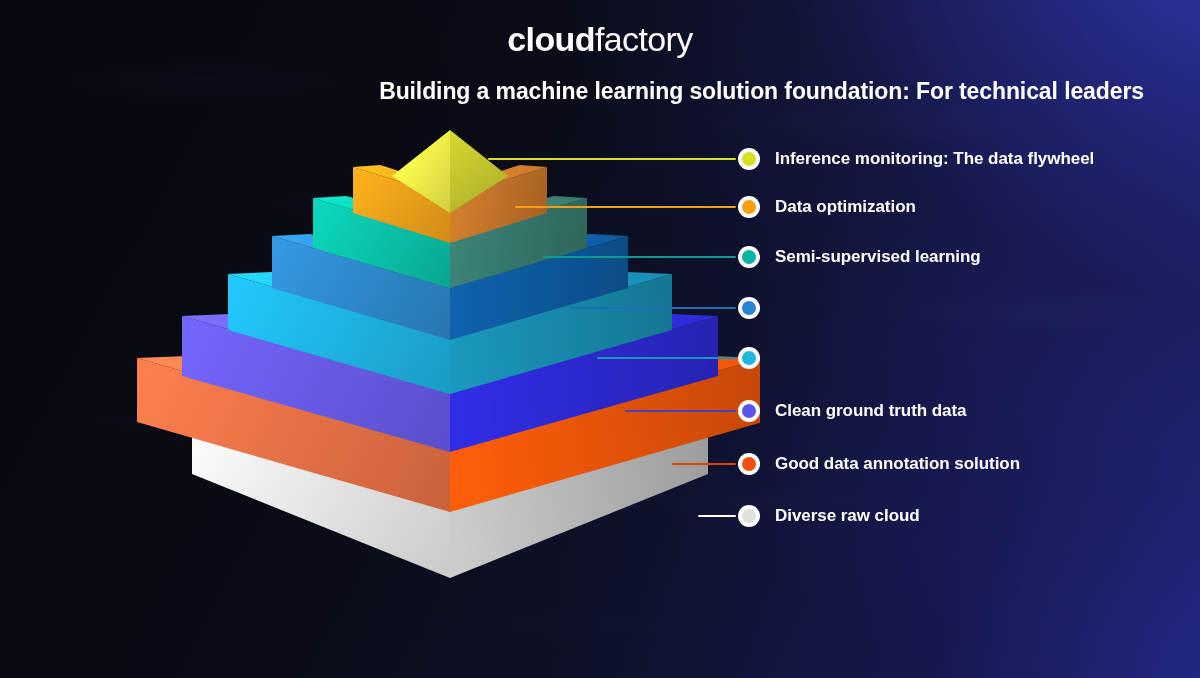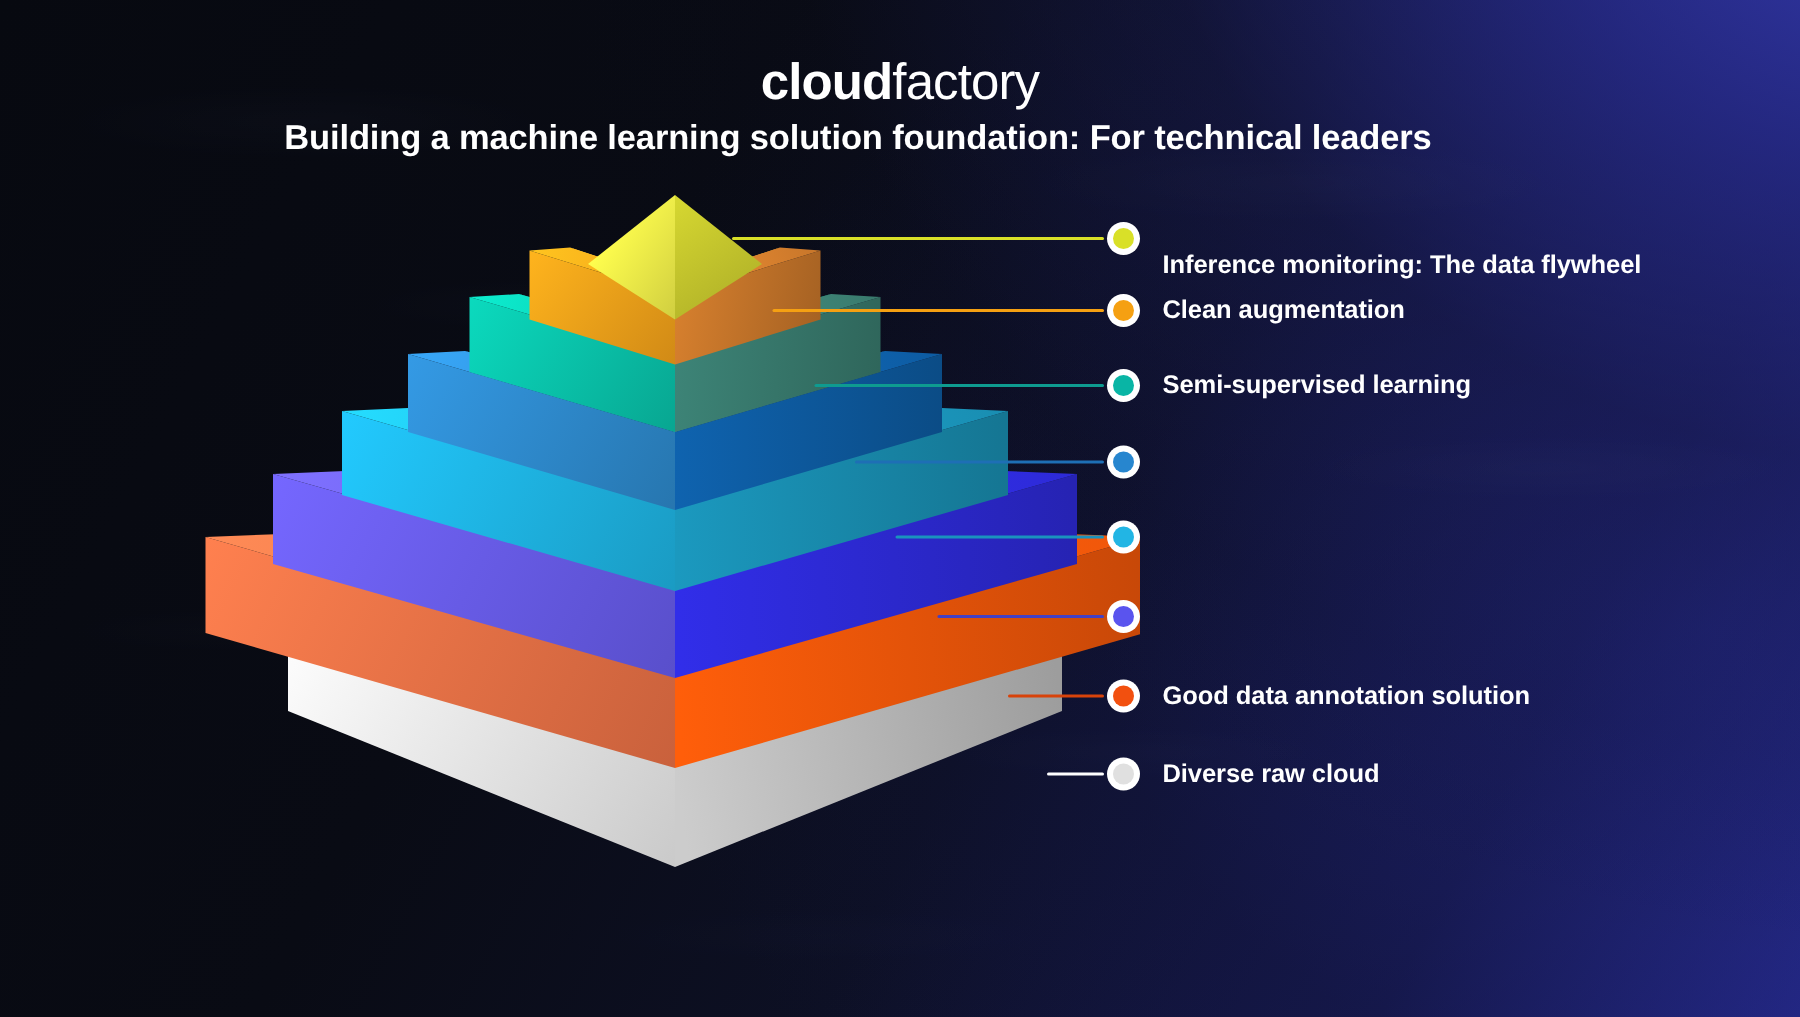--- a/index.html
+++ b/index.html
@@ -30,39 +30,39 @@
       radial-gradient(ellipse 320px 44px at 72% 18%, rgba(150,160,210,0.05), rgba(0,0,0,0) 70%),
       radial-gradient(ellipse 280px 36px at 86% 46%, rgba(160,170,220,0.05), rgba(0,0,0,0) 70%),
       radial-gradient(ellipse 240px 30px at 63% 74%, rgba(150,160,210,0.04), rgba(0,0,0,0) 72%),
       radial-gradient(ellipse 180px 26px at 12% 62%, rgba(140,150,200,0.035), rgba(0,0,0,0) 72%),
       radial-gradient(ellipse 300px 34px at 46% 92%, rgba(140,150,200,0.03), rgba(0,0,0,0) 72%);
   }
 
   
   #logo {
     position: absolute;
-    top: 38px;
+    top: 22px;
     left: 0;
     width: 1200px;
     text-align: center;
     font-size: 34px;
     letter-spacing: -0.6px;
     color: #ffffff;
     line-height: 1;
     white-space: nowrap;
   }
   #logo .bold { font-weight: 700; }
   #logo .light { font-weight: 300; }
 
   #title {
     position: absolute;
     top: 78px;
     left: 0;
     width: 1144px;
-    text-align: center;
+    text-align: right;
     font-size: 23px;
     font-weight: 700;
     color: #ffffff;
     letter-spacing: -0.1px;
     line-height: 1.2;
     white-space: nowrap;
   }
 
   
   #pyramid {
@@ -361,43 +361,44 @@
           <polygon points="450,130 508,176 450,213" fill="url(#apexR)"></polygon>
         </svg>
       </div>
     </div>
 
   <div id="legend">
       <div class="conn" style="left: 488px; top: 158px; width: 248px; background: rgb(217, 224, 40);"></div>
       <div class="dot" style="left: 738px; top: 148px;">
         <div class="core" style="background: rgb(217, 224, 40);"></div>
       </div>
-      <div class="legend-label" style="top: 168px;">Inference monitoring: The data flywheel</div>
+      <div class="legend-label" style="top: 150px;">Inference monitoring: The data flywheel</div>
       <div class="conn" style="left: 515px; top: 206px; width: 221px; background: rgb(245, 160, 18);"></div>
       <div class="dot" style="left: 738px; top: 196px;">
         <div class="core" style="background: rgb(245, 160, 18);"></div>
       </div>
-      <div class="legend-label" style="top: 198px;">Clean augmentation</div>
+      <div class="legend-label" style="top: 198px;">Data optimization</div>
       <div class="conn" style="left: 543px; top: 256px; width: 193px; background: rgb(14, 155, 144);"></div>
       <div class="dot" style="left: 738px; top: 246px;">
         <div class="core" style="background: rgb(9, 181, 165);"></div>
       </div>
       <div class="legend-label" style="top: 248px;">Semi-supervised learning</div>
       <div class="conn" style="left: 570px; top: 307px; width: 166px; background: rgb(30, 111, 181);"></div>
       <div class="dot" style="left: 738px; top: 297px;">
         <div class="core" style="background: rgb(39, 134, 207);"></div>
       </div>
       <div class="conn" style="left: 597px; top: 357px; width: 139px; background: rgb(26, 147, 189);"></div>
       <div class="dot" style="left: 738px; top: 347px;">
         <div class="core" style="background: rgb(34, 181, 228);"></div>
       </div>
       <div class="conn" style="left: 625px; top: 410px; width: 111px; background: rgb(67, 64, 196);"></div>
       <div class="dot" style="left: 738px; top: 400px;">
         <div class="core" style="background: rgb(90, 84, 238);"></div>
       </div>
+      <div class="legend-label" style="top: 402px;">Clean ground truth data</div>
       <div class="conn" style="left: 672px; top: 463px; width: 64px; background: rgb(216, 67, 10);"></div>
       <div class="dot" style="left: 738px; top: 453px;">
         <div class="core" style="background: rgb(242, 80, 15);"></div>
       </div>
       <div class="legend-label" style="top: 455px;">Good data annotation solution</div>
       <div class="conn" style="left: 698px; top: 515px; width: 38px; background: rgb(255, 255, 255);"></div>
       <div class="dot" style="left: 738px; top: 505px;">
         <div class="core" style="background: rgb(224, 224, 224);"></div>
       </div>
       <div class="legend-label" style="top: 507px;">Diverse raw cloud</div>

